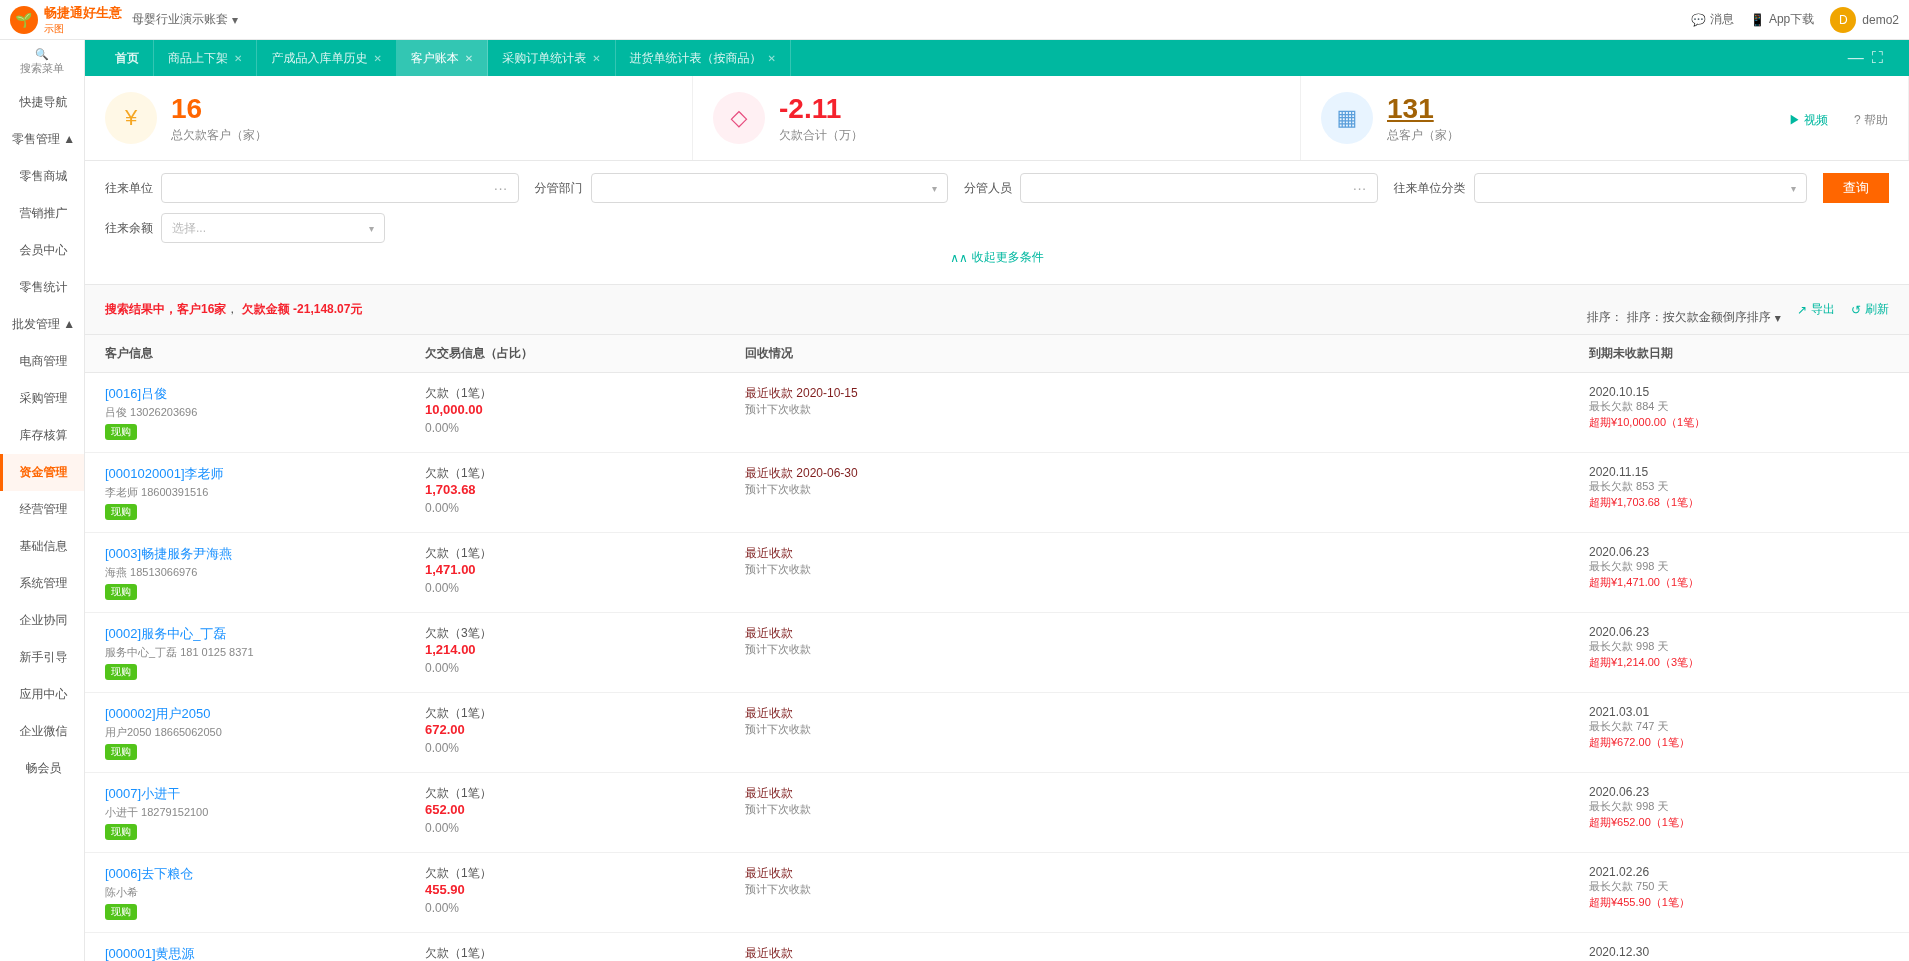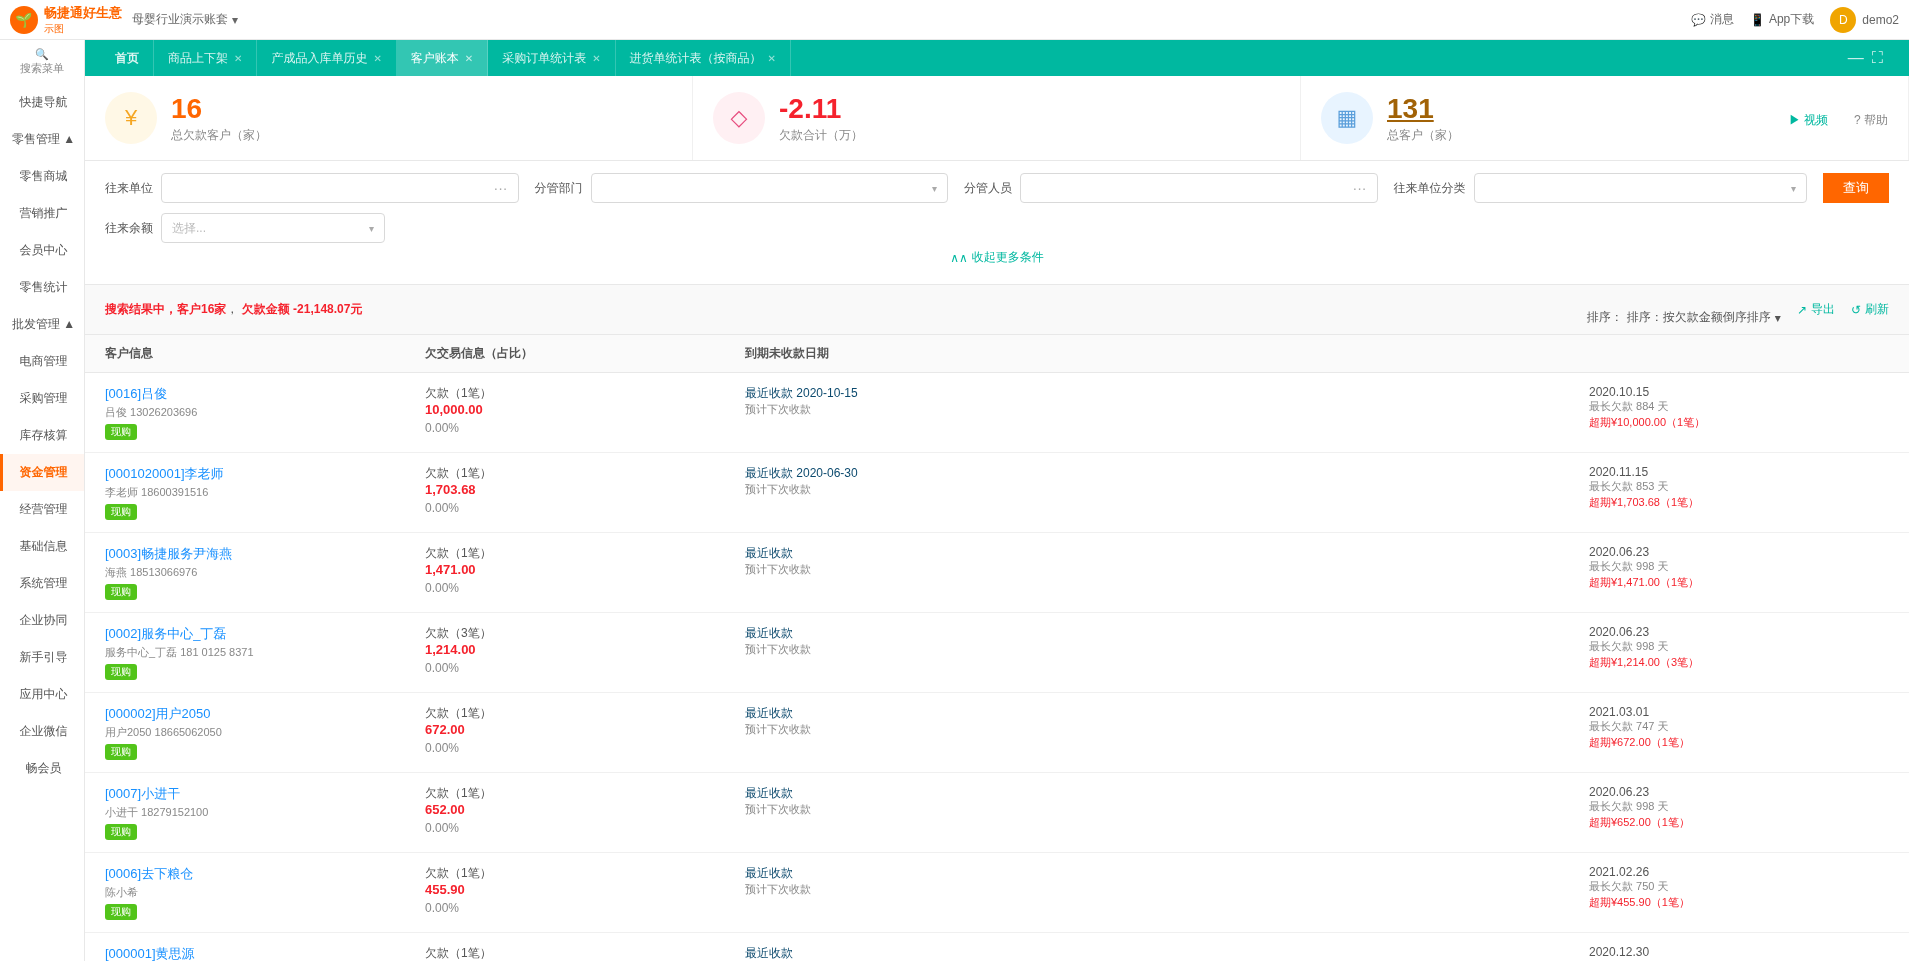--- a/index.html
+++ b/index.html
@@ -72,21 +72,21 @@
     
     .table-area { background: #fff; }
     .table-header { display: grid; grid-template-columns: 320px 320px 1fr 300px; padding: 10px 20px; background: #fafafa; border-bottom: 1px solid #e8e8e8; font-size: 12px; font-weight: bold; color: #555; }
     .table-row-item { display: grid; grid-template-columns: 320px 320px 1fr 300px; padding: 12px 20px; border-bottom: 1px solid #f0f0f0; align-items: start; }
     .customer-name { color: #1890ff; font-size: 13px; cursor: pointer; }
     .customer-sub { color: #888; font-size: 11px; margin-top: 2px; }
     .tag-green { display: inline-block; background: #52c41a; color: #fff; font-size: 10px; padding: 1px 6px; border-radius: 3px; margin-top: 4px; }
     .debt-amount { color: #f5222d; font-size: 13px; font-weight: bold; }
     .debt-info { font-size: 12px; color: #555; }
     .debt-percent { font-size: 12px; color: #888; margin-top: 4px; }
-    .collection-info { font-size: 12px; color: #0c4a6e; }
+    .collection-info { font-size: 12px; color: #7f1d1d; }
     .collection-date { color: #888; font-size: 11px; }
     .overdue-info { font-size: 12px; color: #555; }
     .overdue-link { color: #f5222d; text-decoration: none; font-size: 11px; }
     .overdue-days { color: #888; font-size: 11px; }
   </style>
 </head>
 <body>
 
 <div class="app-wrapper">
 
@@ -322,20 +322,21 @@
               <span>↺</span>
               <span>刷新</span>
             </div>
           </div>
         </div>
 
         <div class="table-area">
           <div class="table-header">
             <div>客户信息</div>
             <div>欠交易信息（占比）</div>
+            <div>回收情况</div>
             <div>到期未收款日期</div>
           </div>
 
           <div class="table-row-item">
             <div>
               <div class="customer-name">[0016]吕俊</div>
               <div class="customer-sub">吕俊  13026203696</div>
               <span class="tag-green">现购</span>
             </div>
             <div>

